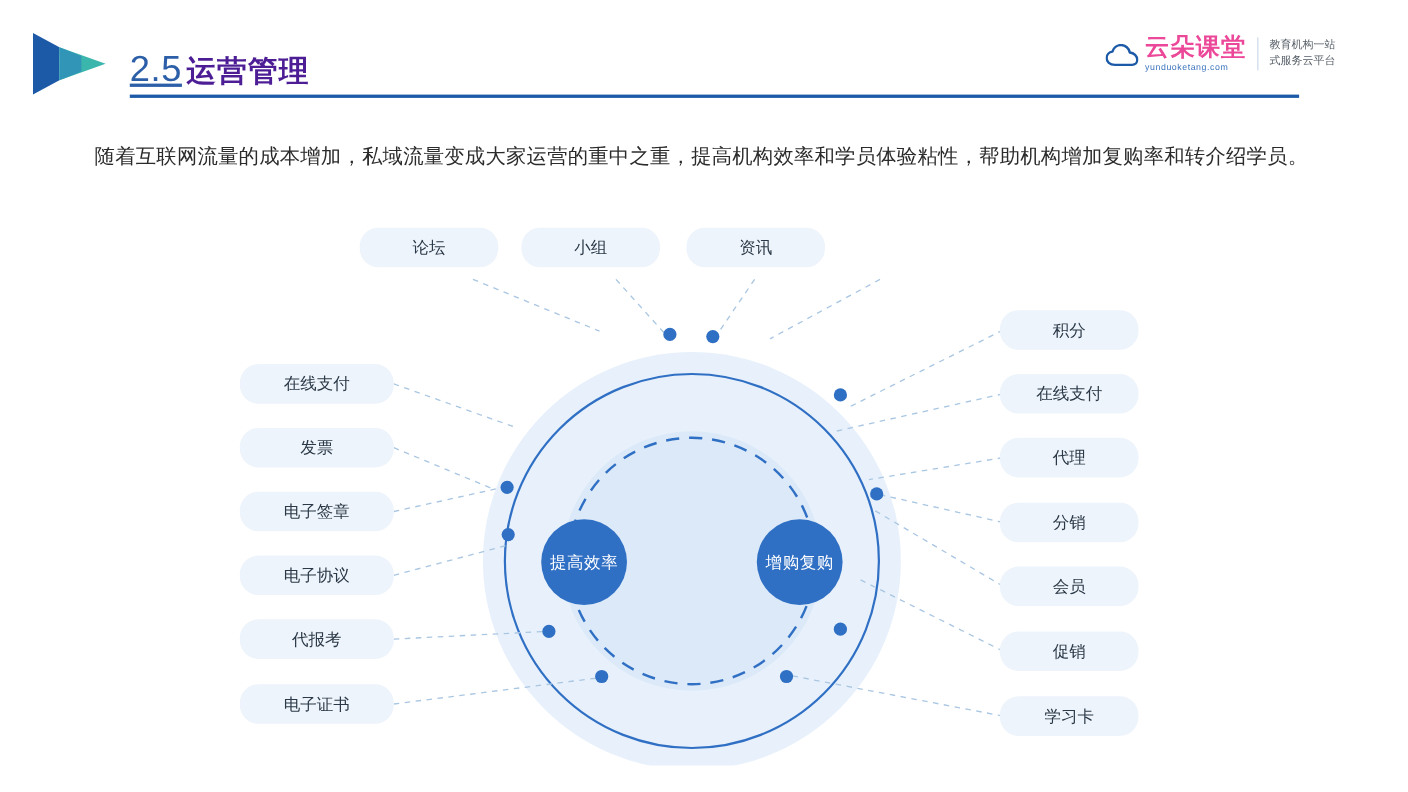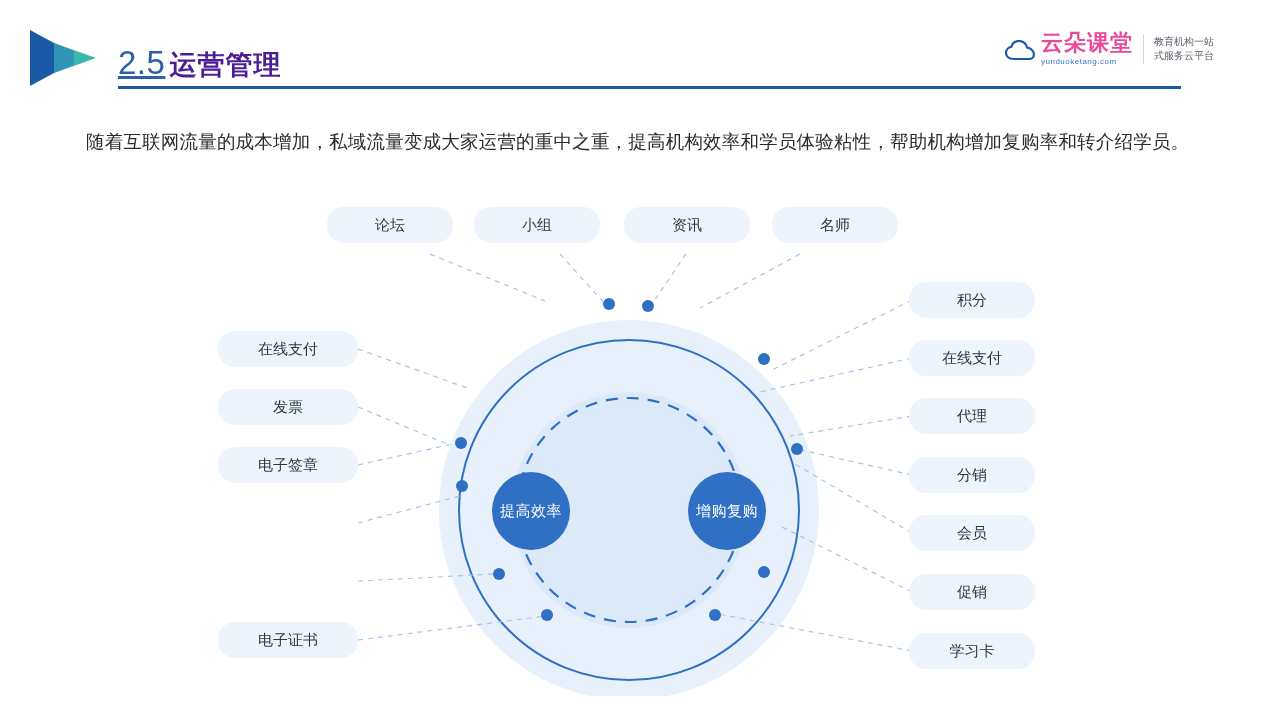--- a/index.html
+++ b/index.html
@@ -258,33 +258,36 @@
 
     <div class="pill top" style="left:327px; top:11px;">
       <span>论坛</span>
     </div>
     <div class="pill top" style="left:474px; top:11px;">
       <span>小组</span>
     </div>
     <div class="pill top" style="left:624px; top:11px;">
       <span>资讯</span>
     </div>
-    <div class="pill top" style="left:772px; top:11px;">
-      <span>名师</span>
-    </div>
 
     <div class="pill left" style="left:218px; top:135px;">
       <span>在线支付</span>
     </div>
     <div class="pill left" style="left:218px; top:193px;">
       <span>发票</span>
     </div>
     <div class="pill left" style="left:218px; top:251px;">
       <span>电子签章</span>
     </div>
+    <div class="pill left" style="left:218px; top:309px;">
+      <span>电子协议</span>
+    </div>
+    <div class="pill left" style="left:218px; top:367px;">
+      <span>代报考</span>
+    </div>
     <div class="pill left" style="left:218px; top:426px;">
       <span>电子证书</span>
     </div>
 
     <div class="pill right" style="left:909px; top:86px;">
       <span>积分</span>
     </div>
     <div class="pill right" style="left:909px; top:144px;">
       <span>在线支付</span>
     </div>

